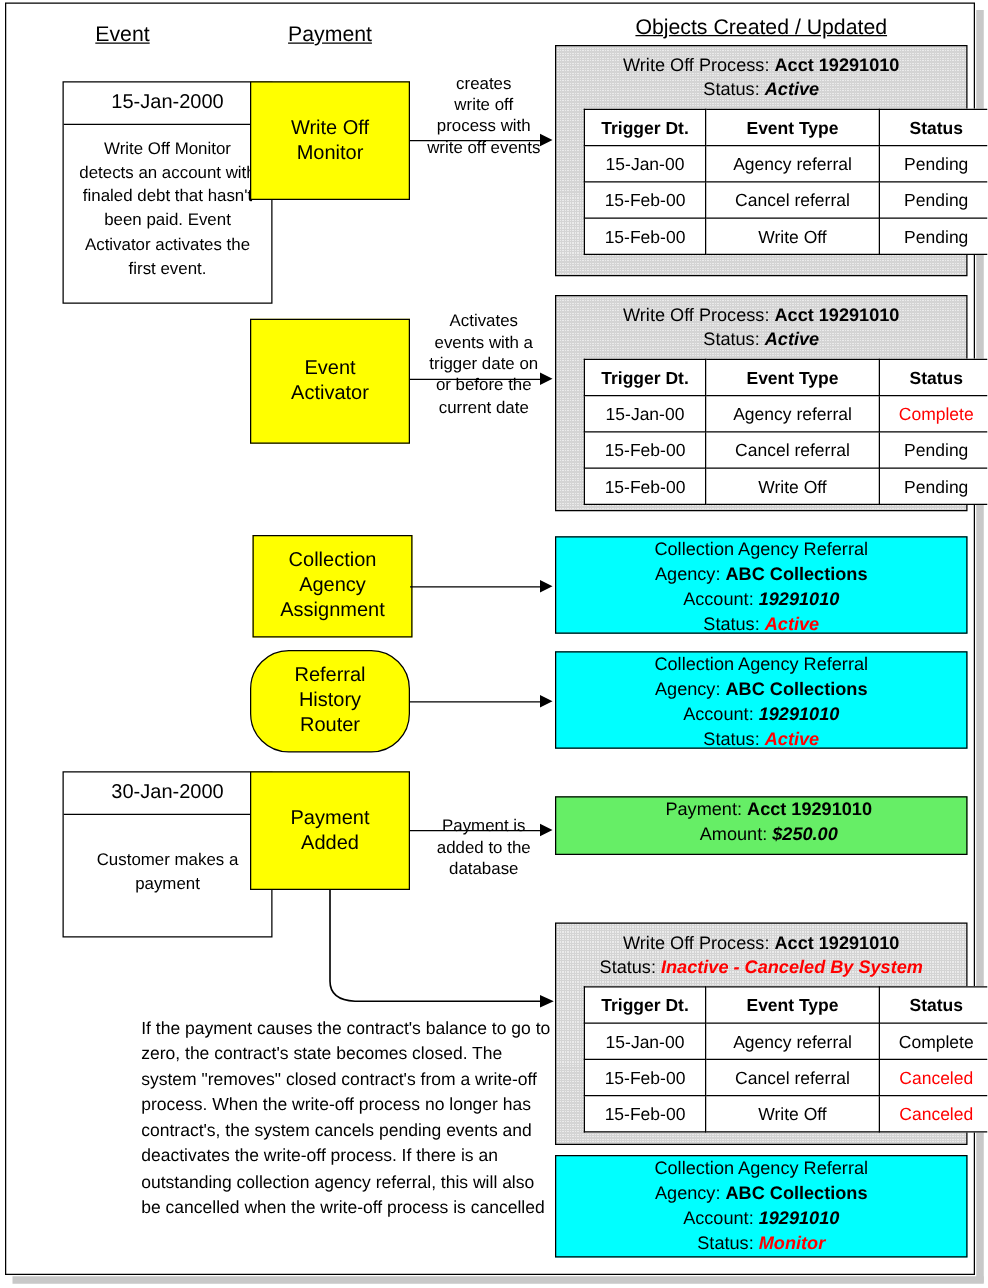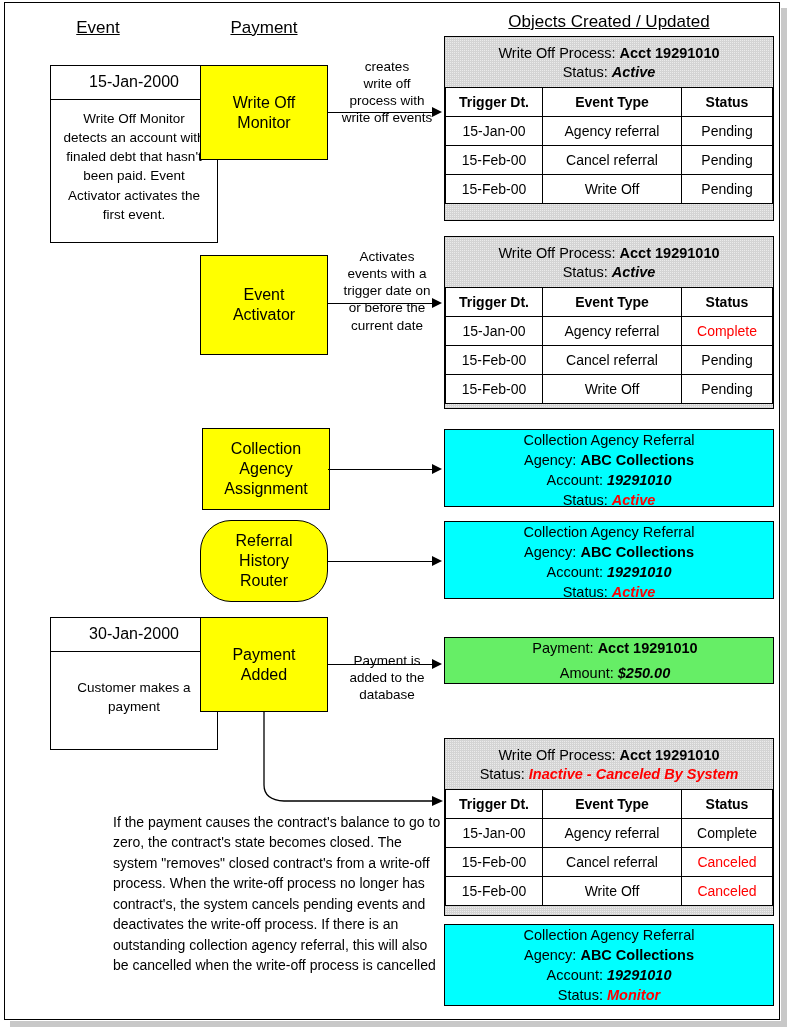--- a/index.html
+++ b/index.html
@@ -117,21 +117,21 @@
 
   
   .obj-panel {
     position: absolute;
     border: 1px solid #000;
     box-sizing: border-box;
     background-color: #ebebeb;
     background-image:
       repeating-linear-gradient(0deg, #d4d4d4 0 1px, transparent 1px 2px),
       repeating-linear-gradient(90deg, #d4d4d4 0 1px, transparent 1px 2px);
-    padding: 5px 0 6px;
+    padding: 5px 22px 6px;
   }
   .obj-title {
     text-align: center;
     font-size: 14.5px;
     line-height: 1.33;
     color: #000;
     padding: 2px 0 4px;
   }
   .obj-title b { font-weight: bold; }
   .red-bi { color: #ff0000; font-weight: bold; font-style: italic; }
@@ -159,21 +159,21 @@
   .c-stat { width: 86px; }
 
   
   .res-box {
     position: absolute;
     border: 1px solid #000;
     box-sizing: border-box;
     display: flex;
     flex-direction: column;
     align-items: center;
-    justify-content: space-between;
+    justify-content: flex-start;
     text-align: center;
     font-size: 14.5px;
     line-height: 1.38;
     color: #000;
   }
   .res-box .ln { display: block; }
   .cyan { background: #00ffff; }
   .green { background: #66ee66; }
   .bold { font-weight: bold; }
   .bi { font-weight: bold; font-style: italic; }

